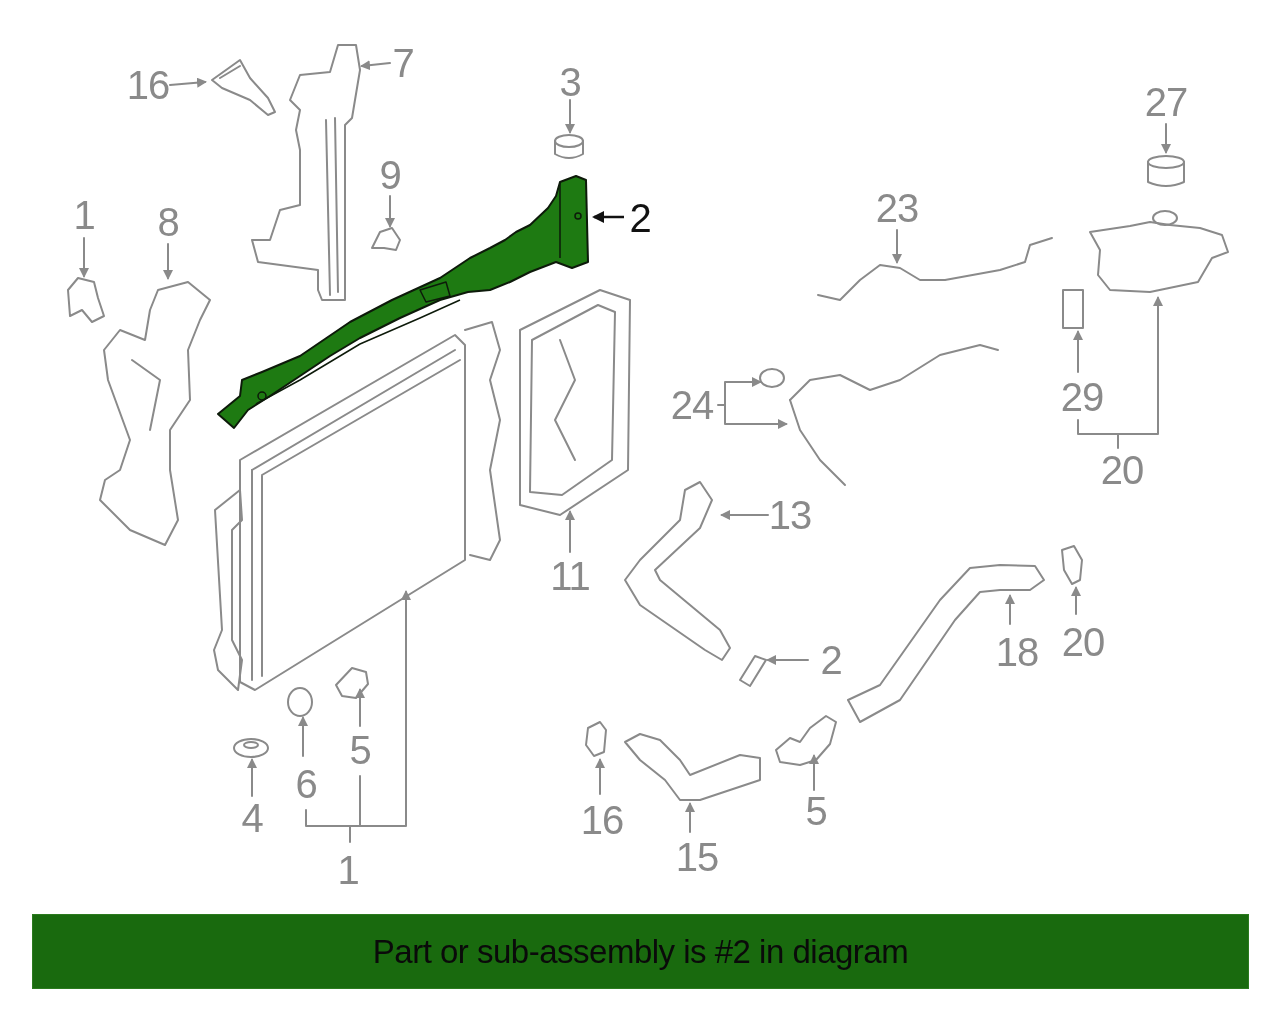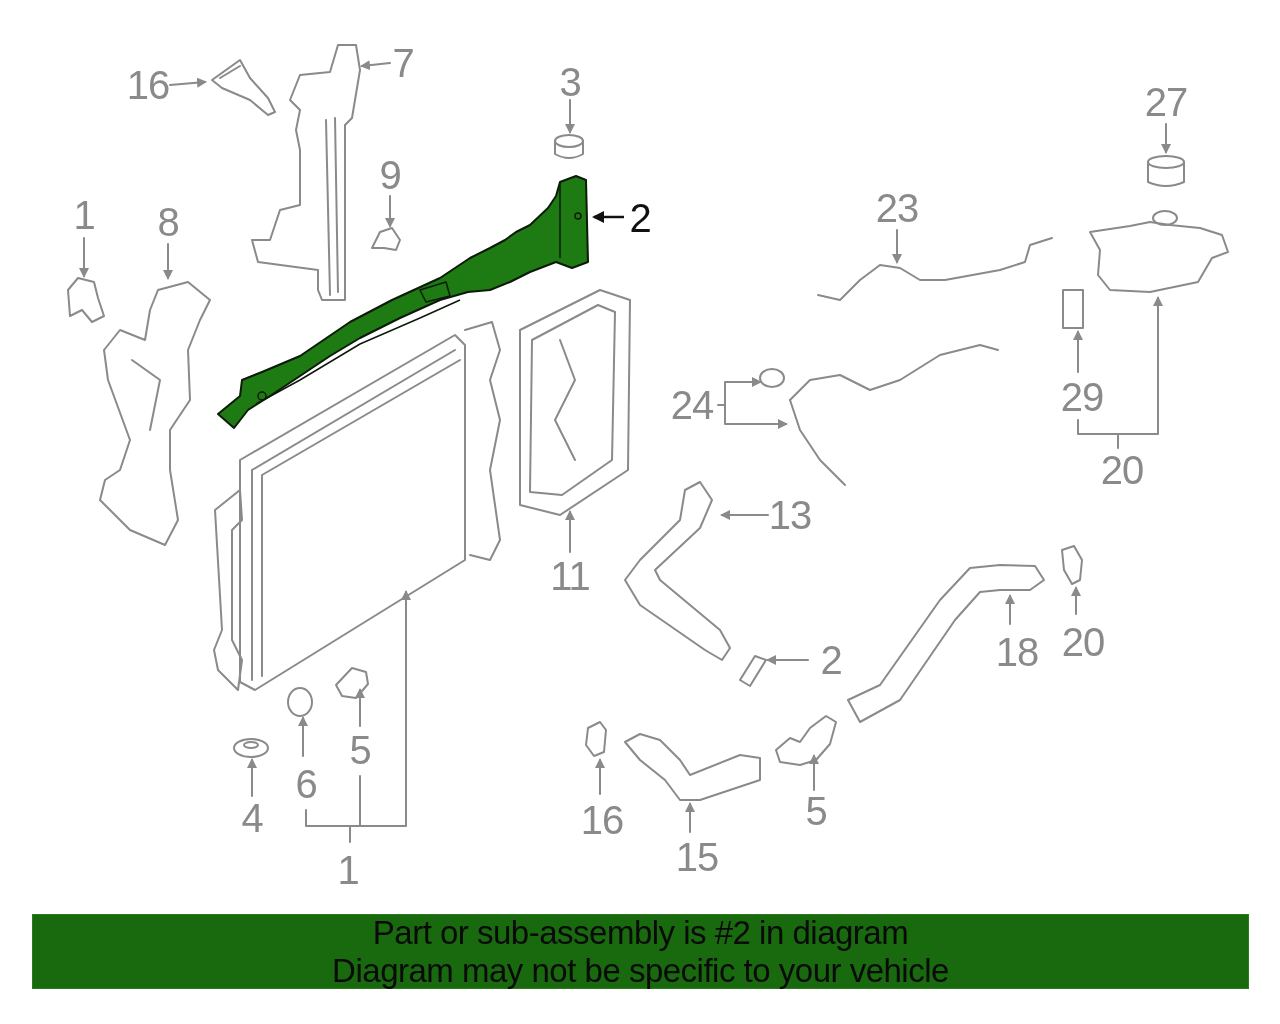--- a/index.html
+++ b/index.html
@@ -167,14 +167,13 @@
 <div class="lbl" style="left:1017px;top:652px">18</div>
 <div class="lbl" style="left:1083px;top:642px">20</div>
 <div class="lbl" style="left:1122px;top:470px">20</div>
 <div class="lbl" style="left:1166px;top:102px">27</div>
 <div class="lbl" style="left:1082px;top:397px">29</div>
 <div class="lbl" style="left:897px;top:208px">23</div>
 <div class="lbl" style="left:692px;top:405px">24</div>
 
 <div id="banner">
   <span>Part or sub-assembly is #2 in diagram</span>
-  <span>Diagram may not be specific to your vehicle</span>
 </div>
 
 </body></html>

